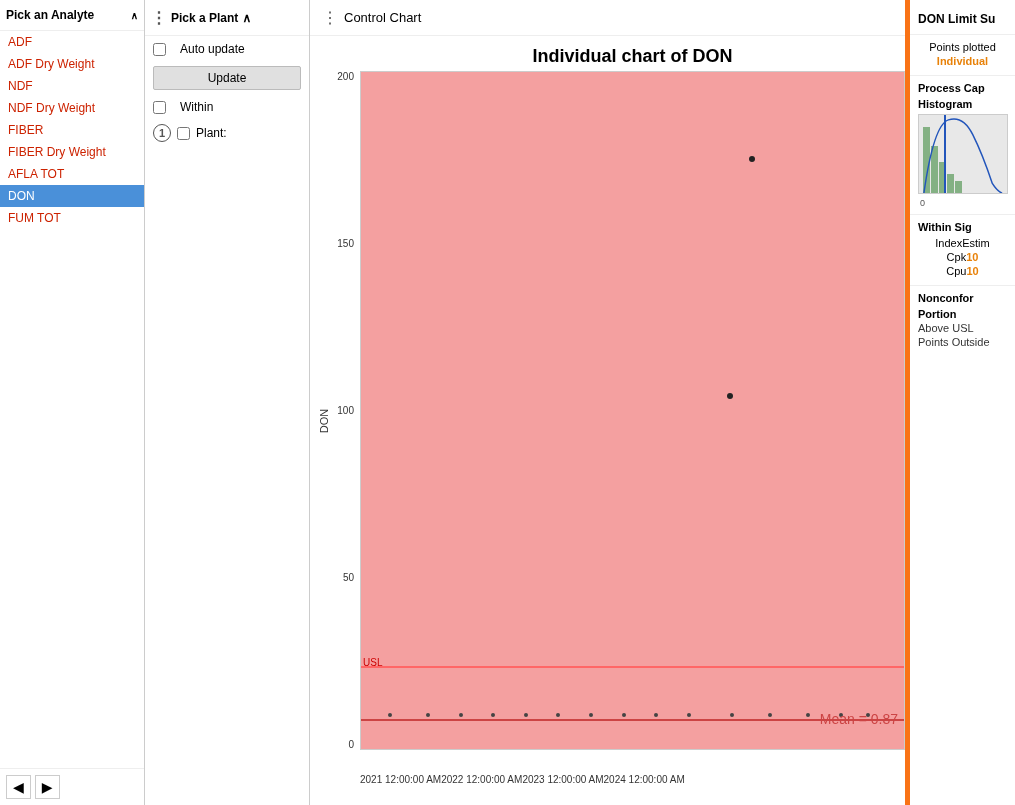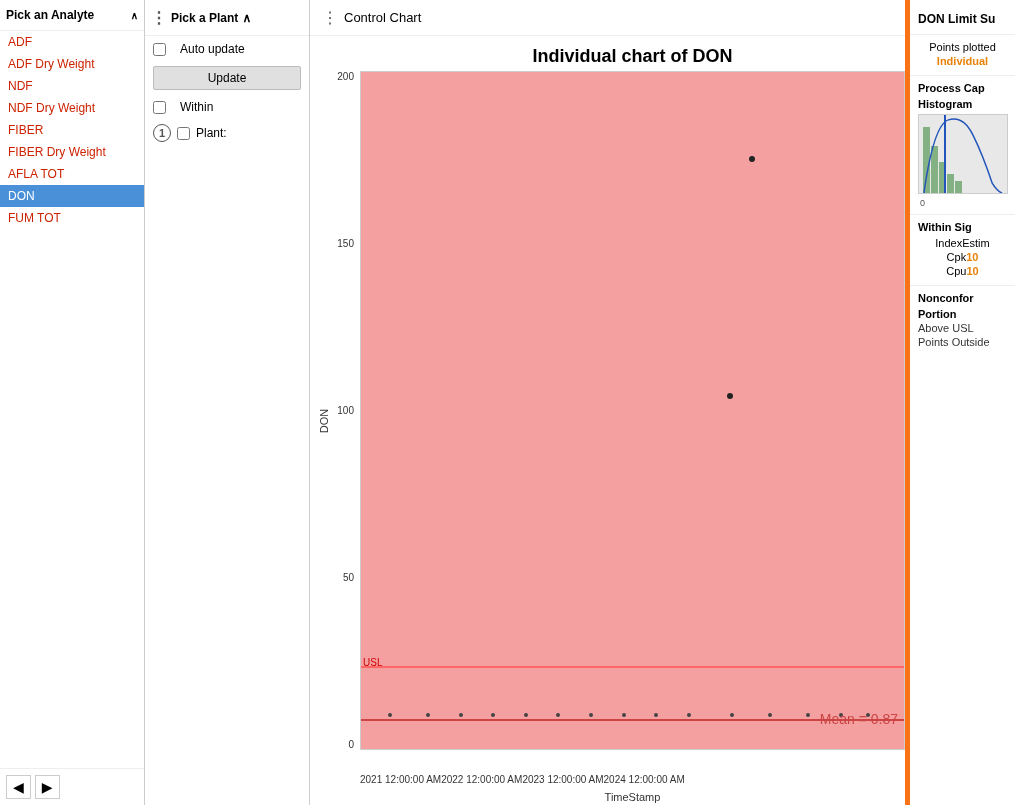--- a/index.html
+++ b/index.html
@@ -418,21 +418,20 @@
       <div class="mean-line"></div>
       <span class="mean-label" style="position:absolute; right:6px; bottom:22px; font-size:14px; color:#cc4444;">Mean = 0.87</span>
     </div>
 
     <div class="x-axis">
       <span class="x-label">2021 12:00:00 AM</span>
       <span class="x-label">2022 12:00:00 AM</span>
       <span class="x-label">2023 12:00:00 AM</span>
       <span class="x-label">2024 12:00:00 AM</span>
     </div>
-    <div class="x-axis-title">TimeStamp</div>
   </div>
 </div>
 
 <div class="right-panel">
   <div class="right-panel-title">DON Limit Su</div>
 
   <div class="rp-section">
     <div class="rp-row">
       <span>Points plotted</span>
     </div>

